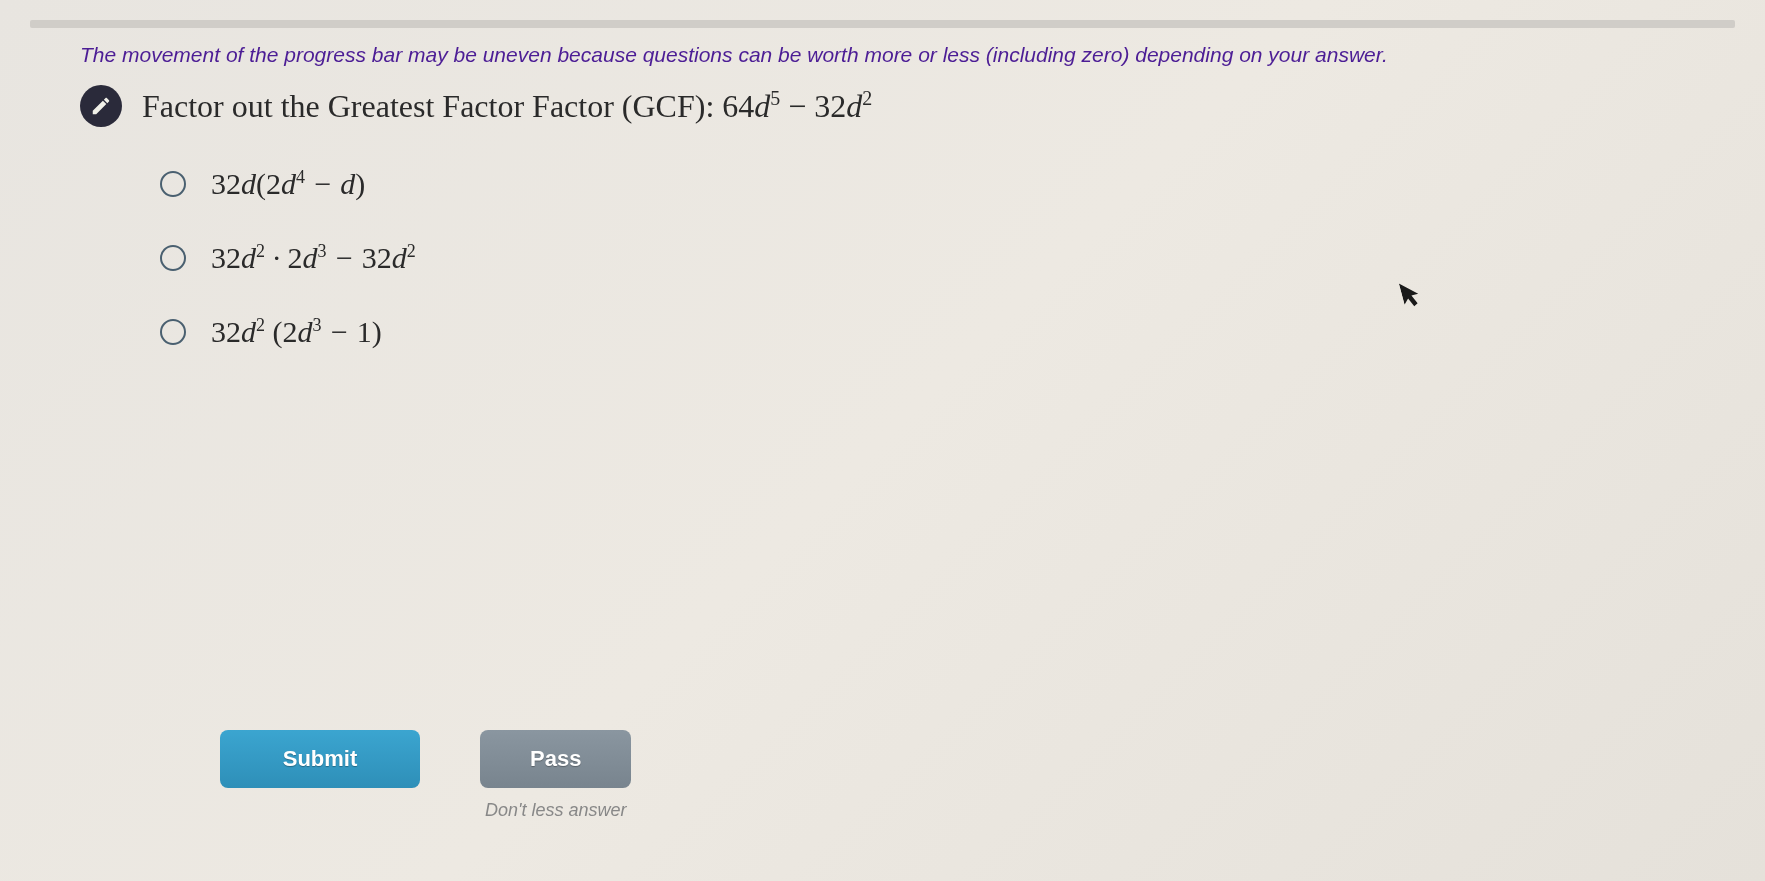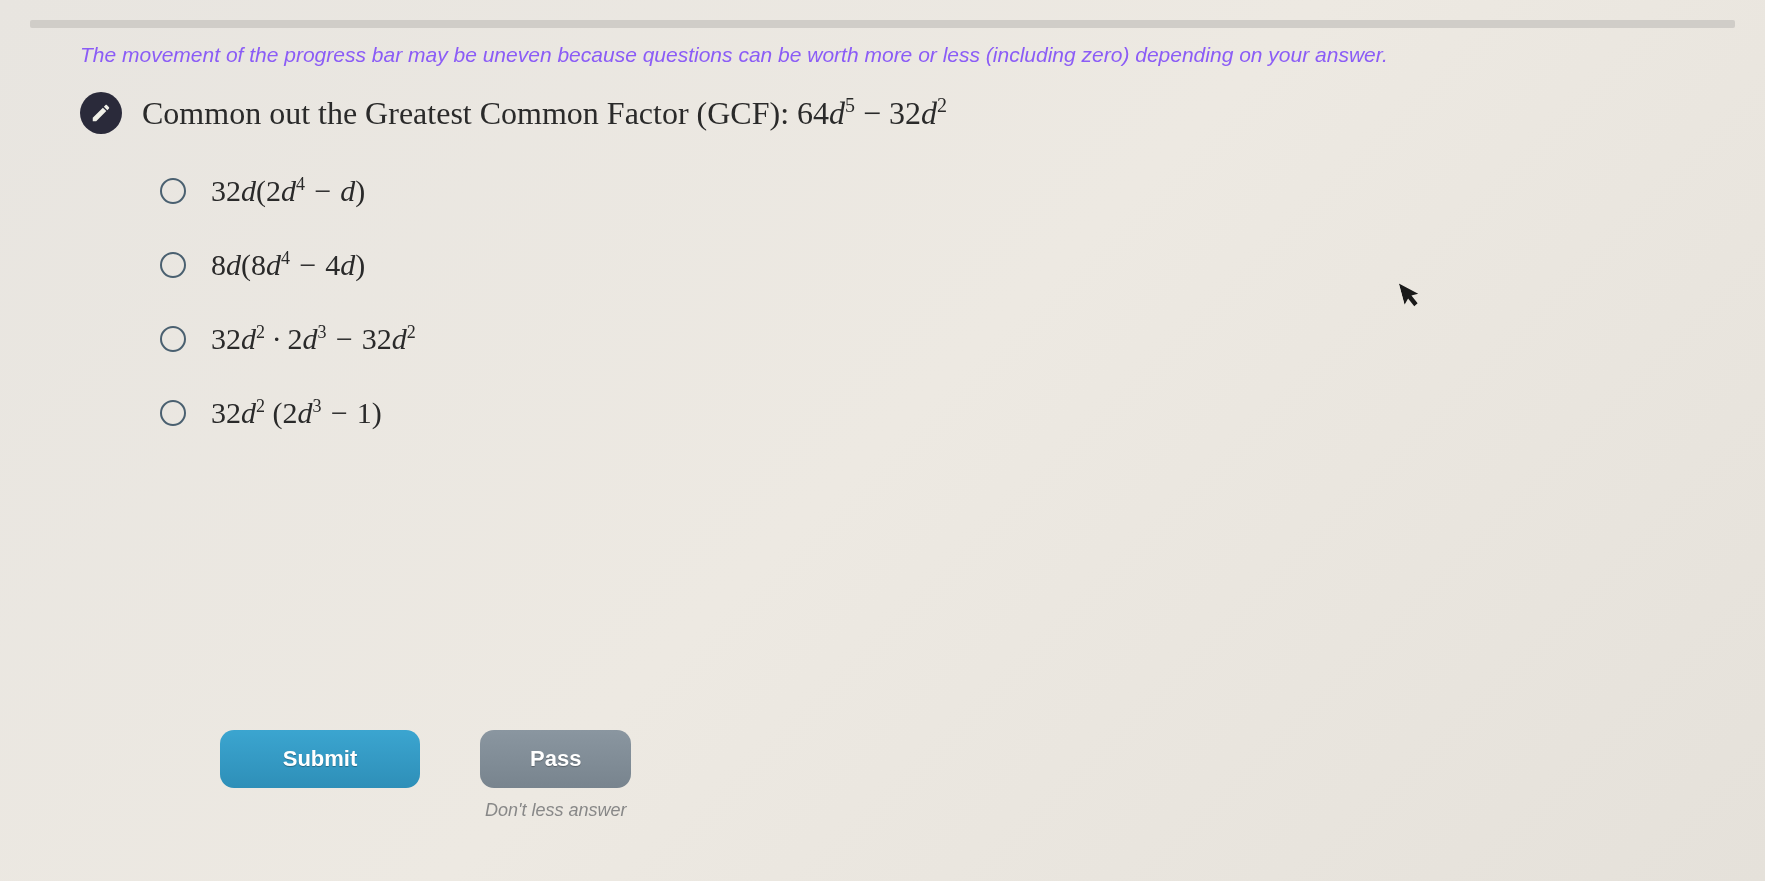--- a/index.html
+++ b/index.html
@@ -17,23 +17,23 @@
     }
     .top-bar {
       height: 8px;
       background: #d0cdc8;
       margin-bottom: 15px;
       border-radius: 2px;
     }
     .progress-note {
       font-family: Arial, sans-serif;
       font-style: italic;
-      color: #8b5cf6;
+      color: #4c1d95;
       font-size: 21px;
-      margin-bottom: 25px;
+      margin-bottom: 18px;
       padding-left: 50px;
     }
     .question-container {
       padding-left: 50px;
     }
     .question-header {
       display: flex;
       align-items: center;
       margin-bottom: 35px;
     }
@@ -100,21 +100,21 @@
       display: flex;
       gap: 60px;
       align-items: flex-start;
     }
     .btn {
       padding: 16px 50px;
       font-size: 22px;
       font-family: Arial, sans-serif;
       font-weight: bold;
       border: none;
-      border-radius: 14px;
+      border-radius: 8px;
       cursor: pointer;
       color: white;
       text-shadow: 0 1px 1px rgba(0,0,0,0.3);
     }
     .btn-submit {
       background: linear-gradient(to bottom, #3ba5d0, #2e8fb8);
       min-width: 200px;
     }
     .btn-pass {
       background: linear-gradient(to bottom, #8a96a0, #78848e);
@@ -150,32 +150,28 @@
 <div class="progress-note">The movement of the progress bar may be uneven because questions can be worth more or less (including zero) depending on your answer.</div>
 
 <div class="question-container">
   <div class="question-header">
     <div class="pencil-icon">
       <svg viewBox="0 0 24 24">
           <path d="M3 17.25V21h3.75L17.81 9.94l-3.75-3.75L3 17.25zM20.71 7.04c.39-.39.39-1.02 0-1.41l-2.34-2.34c-.39-.39-1.02-.39-1.41 0l-1.83 1.83 3.75 3.75 1.83-1.83z"></path>
         </svg>
     </div>
     <div class="question-text">
-      <span>Common out the Greatest Common Factor (GCF): </span><span>64<i>d</i><sup>5</sup> − 32<i>d</i><sup>2</sup></span>
+      <span>Factor out the Greatest Factor Factor (GCF): </span><span>64<i>d</i><sup>5</sup> − 32<i>d</i><sup>2</sup></span>
     </div>
   </div>
 
   <div class="options">
     <div class="option">
       <div class="radio-circle"></div>
       <div class="option-text"><span class="num">32</span>d<span class="num">(2</span>d<sup>4</sup> − d<span class="num">)</span></div>
-    </div>
-    <div class="option">
-      <div class="radio-circle"></div>
-      <div class="option-text"><span class="num">8</span>d<span class="num">(8</span>d<sup>4</sup> − <span class="num">4</span>d<span class="num">)</span></div>
     </div>
     <div class="option">
       <div class="radio-circle"></div>
       <div class="option-text"><span class="num">32</span>d<sup>2</sup> · <span class="num">2</span>d<sup>3</sup> − <span class="num">32</span>d<sup>2</sup></div>
     </div>
     <div class="option">
       <div class="radio-circle"></div>
       <div class="option-text"><span class="num">32</span>d<sup>2</sup> <span class="num">(2</span>d<sup>3</sup> − <span class="num">1)</span></div>
     </div>
   </div>

